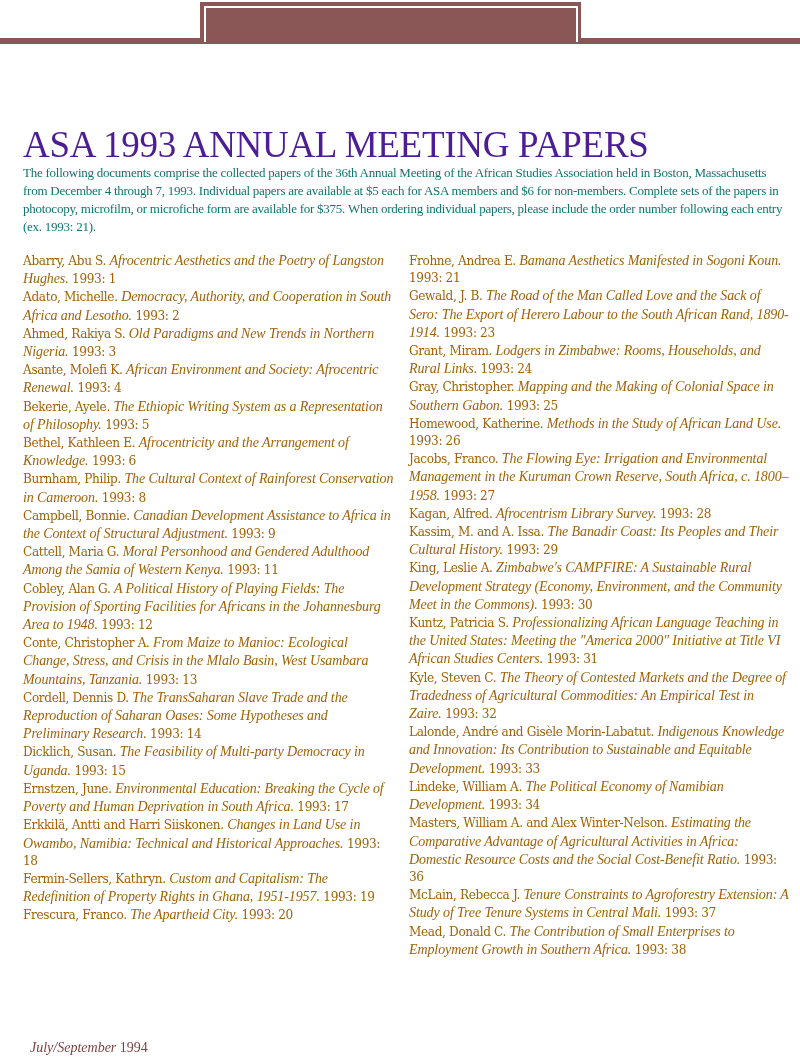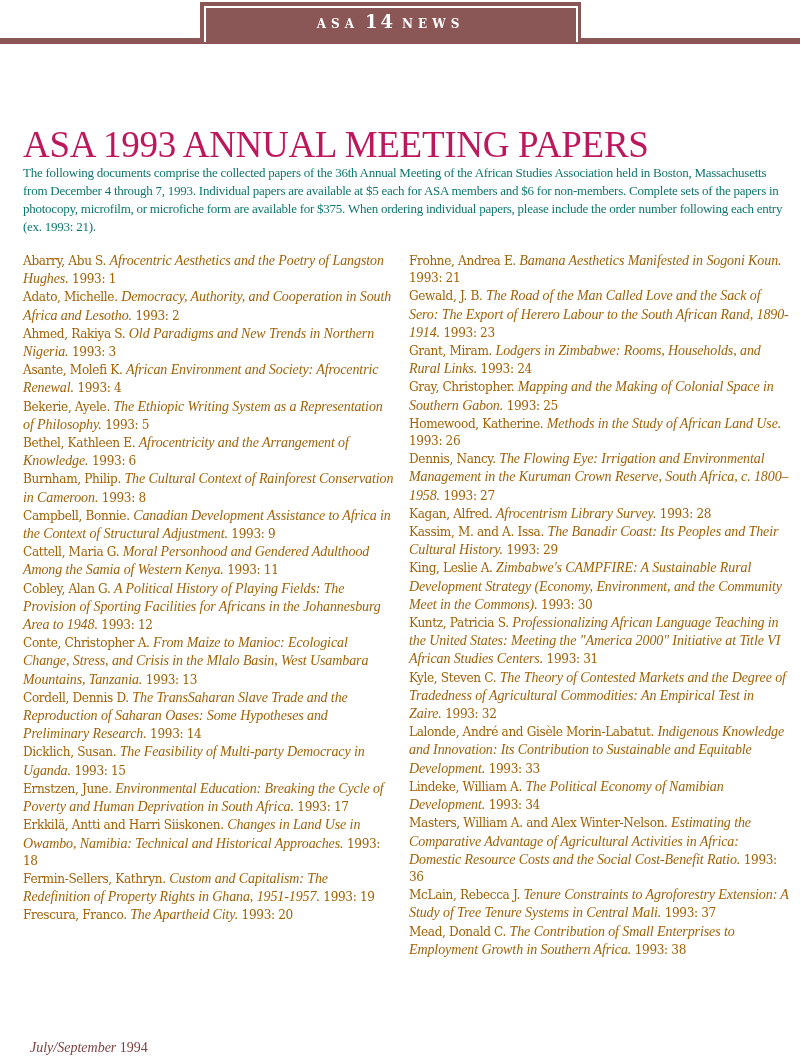--- a/index.html
+++ b/index.html
@@ -3,40 +3,37 @@
 <meta charset="utf-8">
 <style>
   html, body { margin:0; padding:0; background:#ffffff; }
   body { width:800px; height:1059px; position:relative; overflow:hidden;
          font-family:"Liberation Serif","DejaVu Serif",serif; color:#7d3f3f; }
   .hdr-bar { position:absolute; left:0; top:38px; width:800px; height:6px; background:#8a5656; }
   .hdr-box { position:absolute; left:200px; top:2px; width:381px; height:40px; background:#8a5656; }
   .hdr-inner { position:absolute; left:4px; top:4px; right:3px; bottom:0; border-left:2px solid #fff; border-top:2px solid #fff; border-right:2px solid #fff; }
   .hdr-text { position:absolute; left:0; right:0; top:9px; text-align:center; color:#fff; font-family:"DejaVu Serif",serif; font-size:12px; letter-spacing:5px; font-weight:bold; }
   .hdr-text .num { font-size:18px; letter-spacing:3px; margin:0 6px; }
-  .title { position:absolute; left:23px; top:123px; margin:0; font-size:37px; font-weight:normal; color:#be185d; letter-spacing:-0.3px; white-space:nowrap; }
+  .title { position:absolute; left:23px; top:123px; margin:0; font-size:37px; font-weight:normal; color:#4c1d95; letter-spacing:-0.3px; white-space:nowrap; }
   .intro { position:absolute; left:23px; top:164px; width:760px; margin:0; font-size:13px; line-height:18px; color:#0f766e; letter-spacing:-0.25px; }
   .col { position:absolute; top:252px; width:380px; font-family:"DejaVu Serif",serif; font-size:12.1px; line-height:17.2px; color:#a16207; letter-spacing:-0.35px; }
   .col.left { left:23px; width:372px; }
   .col.right { left:409px; width:380px; }
   .entry { margin:0; }
   .entry .title-it { font-style:italic; font-family:"Liberation Serif",serif; font-size:14px; letter-spacing:-0.1px; }
   .entry .author { }
   .footer { position:absolute; left:30px; top:1040px; font-size:14px; color:#7d3f3f; }
   .footer .it { font-style:italic; }
 </style>
 </head>
 <body>
 
 <div class="hdr-bar"></div>
 <div class="hdr-box">
   <div class="hdr-inner"></div>
-  <div class="hdr-text">
-    <span>ASA</span><span class="num">14</span><span>NEWS</span>
-  </div>
 </div>
 
 <h1 class="title">ASA 1993 ANNUAL MEETING PAPERS</h1>
 <p class="intro">The following documents comprise the collected papers of the 36th Annual Meeting of the African Studies Association held in Boston, Massachusetts from December 4 through 7, 1993. Individual papers are available at $5 each for ASA members and $6 for non-members. Complete sets of the papers in photocopy, microfilm, or microfiche form are available for $375. When ordering individual papers, please include the order number following each entry (ex. 1993: 21).</p>
 
 <div class="col left" id="col-left">
     <p class="entry"><span class="author">Abarry, Abu S.</span>  <span class="title-it">Afrocentric Aesthetics and the Poetry of Langston Hughes.</span>  <span class="order">1993: 1</span></p>
     <p class="entry"><span class="author">Adato, Michelle.</span>  <span class="title-it">Democracy, Authority, and Cooperation in South Africa and Lesotho.</span>  <span class="order">1993: 2</span></p>
     <p class="entry"><span class="author">Ahmed, Rakiya S.</span>  <span class="title-it">Old Paradigms and New Trends in Northern Nigeria.</span>  <span class="order">1993: 3</span></p>
     <p class="entry"><span class="author">Asante, Molefi K.</span>  <span class="title-it">African Environment and Society: Afrocentric Renewal.</span>  <span class="order">1993: 4</span></p>
@@ -53,21 +50,21 @@
     <p class="entry"><span class="author">Erkkilä, Antti and Harri Siiskonen.</span>  <span class="title-it">Changes in Land Use in Owambo, Namibia: Technical and Historical Approaches.</span>  <span class="order">1993: 18</span></p>
     <p class="entry"><span class="author">Fermin-Sellers, Kathryn.</span>  <span class="title-it">Custom and Capitalism: The Redefinition of Property Rights in Ghana, 1951-1957.</span>  <span class="order">1993: 19</span></p>
     <p class="entry"><span class="author">Frescura, Franco.</span>  <span class="title-it">The Apartheid City.</span>  <span class="order">1993: 20</span></p>
   </div>
 <div class="col right" id="col-right">
     <p class="entry"><span class="author">Frohne, Andrea E.</span>  <span class="title-it">Bamana Aesthetics Manifested in Sogoni Koun.</span>  <span class="order">1993: 21</span></p>
     <p class="entry"><span class="author">Gewald, J. B.</span>  <span class="title-it">The Road of the Man Called Love and the Sack of Sero: The Export of Herero Labour to the South African Rand, 1890-1914.</span>  <span class="order">1993: 23</span></p>
     <p class="entry"><span class="author">Grant, Miram.</span>  <span class="title-it">Lodgers in Zimbabwe: Rooms, Households, and Rural Links.</span>  <span class="order">1993: 24</span></p>
     <p class="entry"><span class="author">Gray, Christopher.</span>  <span class="title-it">Mapping and the Making of Colonial Space in Southern Gabon.</span>  <span class="order">1993: 25</span></p>
     <p class="entry"><span class="author">Homewood, Katherine.</span>  <span class="title-it">Methods in the Study of African Land Use.</span>  <span class="order">1993: 26</span></p>
-    <p class="entry"><span class="author">Dennis, Nancy.</span>  <span class="title-it">The Flowing Eye: Irrigation and Environmental Management in the Kuruman Crown Reserve, South Africa, c. 1800–1958.</span>  <span class="order">1993: 27</span></p>
+    <p class="entry"><span class="author">Jacobs, Franco.</span>  <span class="title-it">The Flowing Eye: Irrigation and Environmental Management in the Kuruman Crown Reserve, South Africa, c. 1800–1958.</span>  <span class="order">1993: 27</span></p>
     <p class="entry"><span class="author">Kagan, Alfred.</span>  <span class="title-it">Afrocentrism Library Survey.</span>  <span class="order">1993: 28</span></p>
     <p class="entry"><span class="author">Kassim, M. and A. Issa.</span>  <span class="title-it">The Banadir Coast: Its Peoples and Their Cultural History.</span>  <span class="order">1993: 29</span></p>
     <p class="entry"><span class="author">King, Leslie A.</span>  <span class="title-it">Zimbabwe's CAMPFIRE: A Sustainable Rural Development Strategy (Economy, Environment, and the Community Meet in the Commons).</span>  <span class="order">1993: 30</span></p>
     <p class="entry"><span class="author">Kuntz, Patricia S.</span>  <span class="title-it">Professionalizing African Language Teaching in the United States: Meeting the "America 2000" Initiative at Title VI African Studies Centers.</span>  <span class="order">1993: 31</span></p>
     <p class="entry"><span class="author">Kyle, Steven C.</span>  <span class="title-it">The Theory of Contested Markets and the Degree of Tradedness of Agricultural Commodities: An Empirical Test in Zaire.</span>  <span class="order">1993: 32</span></p>
     <p class="entry"><span class="author">Lalonde, André and Gisèle Morin-Labatut.</span>  <span class="title-it">Indigenous Knowledge and Innovation: Its Contribution to Sustainable and Equitable Development.</span>  <span class="order">1993: 33</span></p>
     <p class="entry"><span class="author">Lindeke, William A.</span>  <span class="title-it">The Political Economy of Namibian Development.</span>  <span class="order">1993: 34</span></p>
     <p class="entry"><span class="author">Masters, William A. and Alex Winter-Nelson.</span>  <span class="title-it">Estimating the Comparative Advantage of Agricultural Activities in Africa: Domestic Resource Costs and the Social Cost-Benefit Ratio.</span>  <span class="order">1993: 36</span></p>
     <p class="entry"><span class="author">McLain, Rebecca J.</span>  <span class="title-it">Tenure Constraints to Agroforestry Extension: A Study of Tree Tenure Systems in Central Mali.</span>  <span class="order">1993: 37</span></p>
     <p class="entry"><span class="author">Mead, Donald C.</span>  <span class="title-it">The Contribution of Small Enterprises to Employment Growth in Southern Africa.</span>  <span class="order">1993: 38</span></p>

